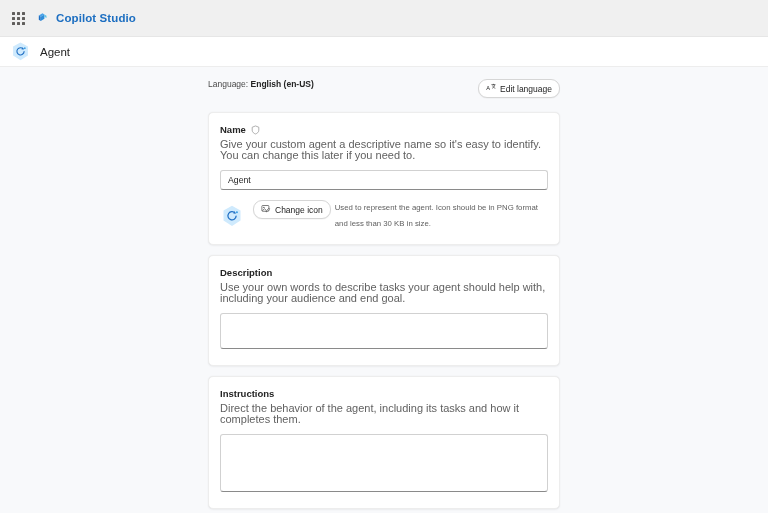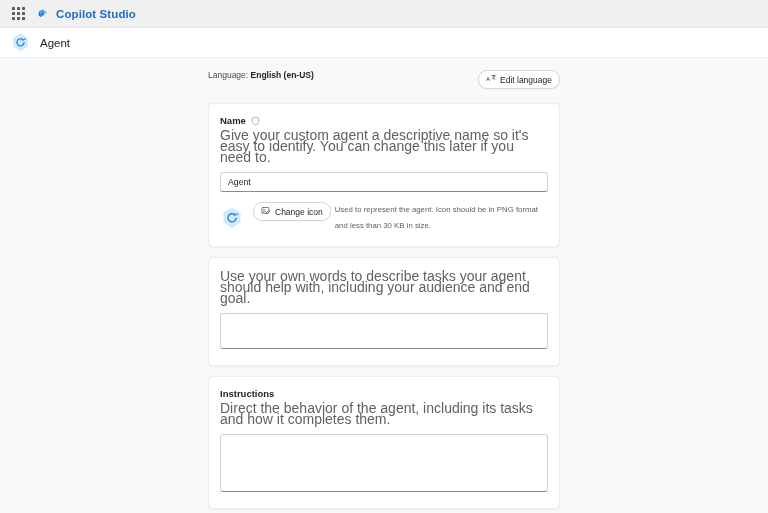--- a/index.html
+++ b/index.html
@@ -7,21 +7,21 @@
     margin: 0; padding: 0;
     width: 768px; height: 513px;
     overflow: hidden;
     font-family: "Liberation Sans", sans-serif;
     background: #f8f9fb;
     color: #242424;
   }
 
   
   .suite-bar {
-    height: 28px;
+    height: 37px;
     background: #f0f0f0;
     border-bottom: 1px solid #e6e6e6;
     display: flex;
     align-items: center;
     padding: 0 10px;
     gap: 10px;
   }
   .waffle {
     width: 16px; height: 16px;
     display: grid;
@@ -129,21 +129,21 @@
   .card-title {
     font-size: 9.5px;
     font-weight: 700;
     color: #242424;
     display: flex;
     align-items: center;
     gap: 5px;
     line-height: 13px;
   }
   .card-desc {
-    font-size: 14px;
+    font-size: 11px;
     color: #616161;
     margin-top: 3px;
     line-height: 11px;
   }
 
   .text-input {
     margin-top: 9px;
     width: 100%;
     height: 20px;
     border: 1px solid #d1d1d1;
@@ -282,20 +282,21 @@
               </svg>
             </span>
             <span>Change icon</span>
           </button>
           <div class="icon-hint">Used to represent the agent. Icon should be in PNG format and less than 30 KB in size.</div>
         </div>
       </div>
     </div>
 
     <div class="card">
+      <div class="card-title">Description</div>
       <div class="card-desc">Use your own words to describe tasks your agent should help with, including your audience and end goal.</div>
       <textarea class="text-area ta-desc" placeholder="" style=""></textarea>
     </div>
 
     <div class="card">
       <div class="card-title">Instructions</div>
       <div class="card-desc">Direct the behavior of the agent, including its tasks and how it completes them.</div>
       <textarea class="text-area ta-inst" placeholder="" style=""></textarea>
     </div>
 

